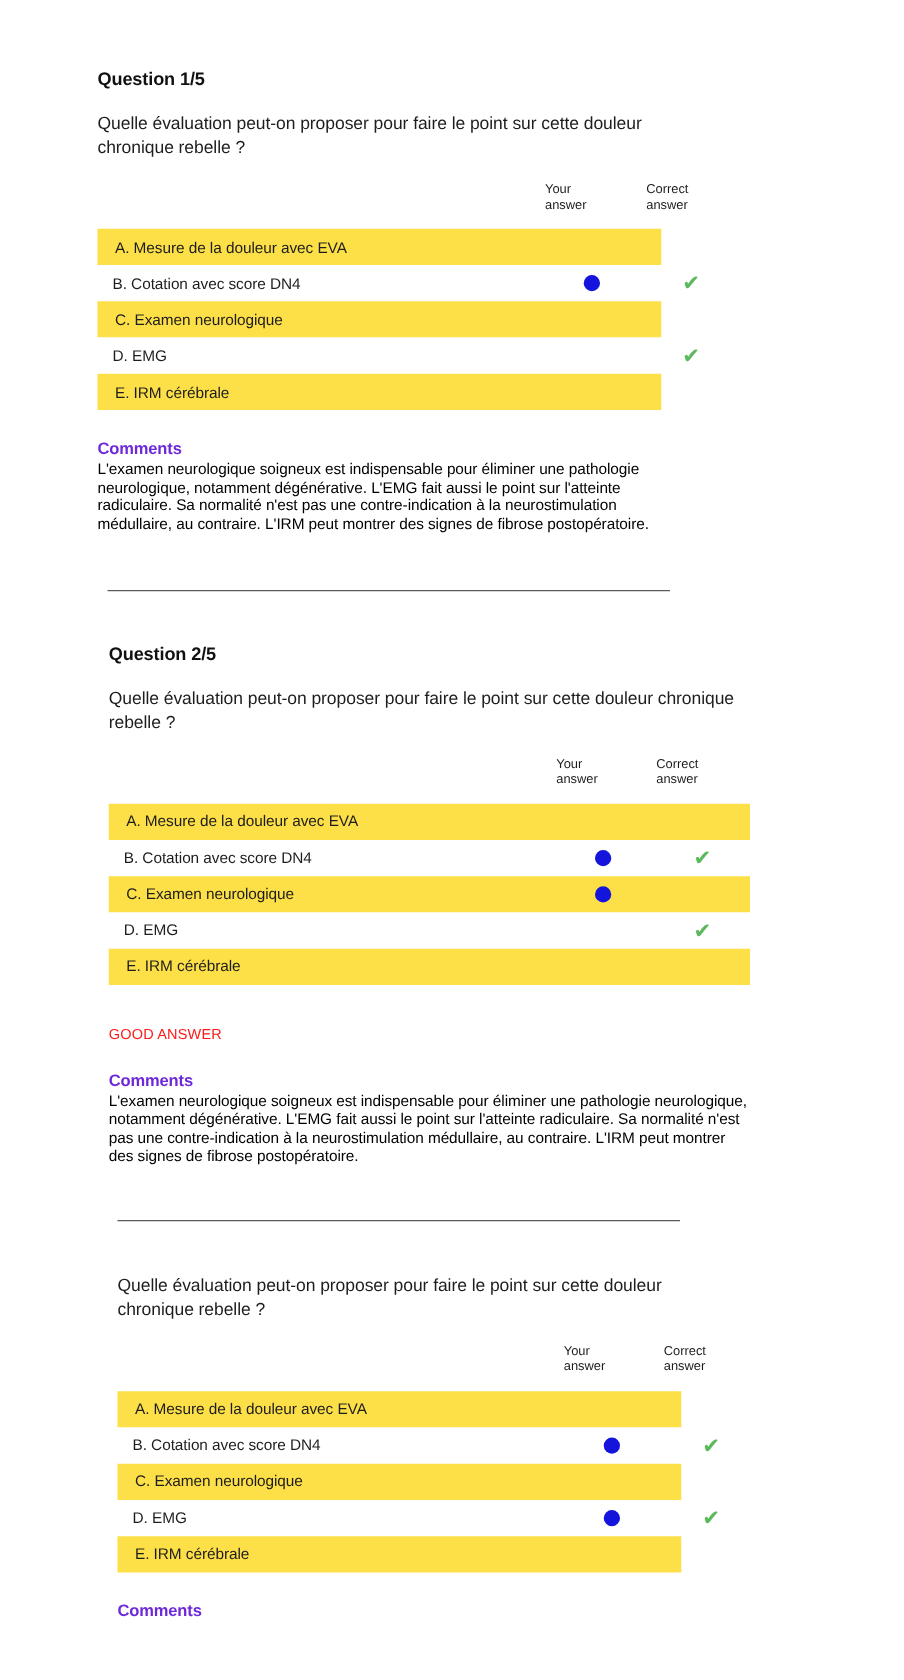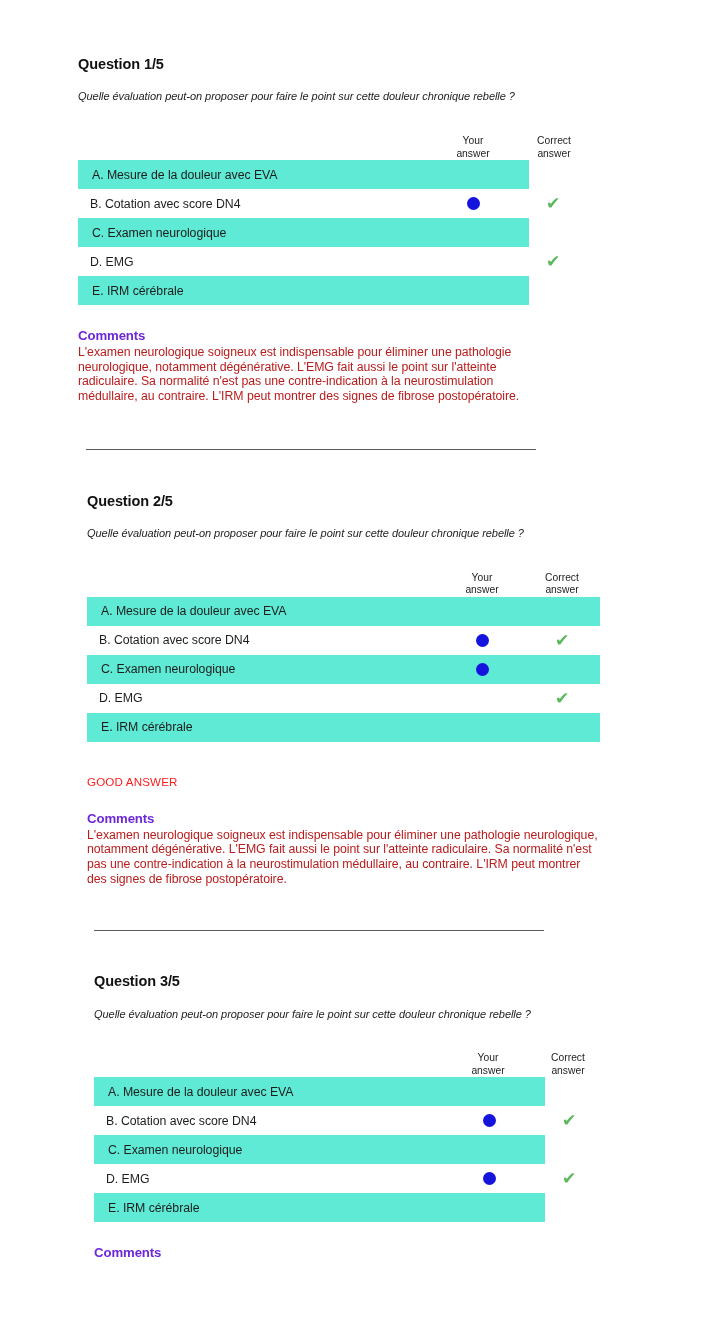--- a/index.html
+++ b/index.html
@@ -32,38 +32,36 @@
 
   .q-title {
     font-size: 14.5px;
     font-weight: bold;
     color: #111111;
     letter-spacing: -0.1px;
     margin: 0 0 16px 0;
     line-height: 1.2;
   }
   .q-text {
-    font-size: 11px;
+    font-size: 14px;
     color: #1d1d1d;
     margin: 0;
     line-height: 1.35;
     letter-spacing: -0.05px;
-    font-style: italic;
   }
 
   .col-headers {
     position: relative;
     height: 34px;
     margin-top: 19px;
   }
   .col-head {
     position: absolute;
-    top: 12px;
+    top: 0;
     width: 74px;
-    text-align: center;
     font-size: 10.3px;
     line-height: 12.4px;
     color: #1d1d1d;
   }
   .qblock.q1 .col-head.your    { left: 358px; }
   .qblock.q1 .col-head.correct { left: 439px; }
   .qblock.q2 .col-head.your    { left: 358px; }
   .qblock.q2 .col-head.correct { left: 438px; }
   .qblock.q3 .col-head.your    { left: 357px; }
   .qblock.q3 .col-head.correct { left: 437px; }
@@ -72,21 +70,21 @@
     position: relative;
     margin-top: 3px;
   }
   .ans-row {
     position: relative;
     height: 29px;
     display: flex;
     align-items: center;
     background: #ffffff;
   }
-  .ans-row.alt { background: #5eead4; }
+  .ans-row.alt { background: #fde047; }
 
   .ans-label {
     font-size: 12.3px;
     color: #1d1d1d;
     padding-left: 12px;
     letter-spacing: -0.05px;
     white-space: nowrap;
   }
   .ans-row.alt .ans-label { padding-left: 14px; }
 
@@ -128,21 +126,21 @@
 
   .comments-title {
     font-size: 13.2px;
     font-weight: bold;
     color: #6d28d9;
     margin-top: 23px;
     letter-spacing: -0.1px;
   }
   .comments-body {
     font-size: 12.3px;
-    color: #b91c1c;
+    color: #000000;
     line-height: 14.6px;
     margin-top: 2px;
     letter-spacing: -0.05px;
   }
 
   .divider-wrap { position: relative; height: 1px; }
   .divider {
     border: 0;
     border-top: 1px solid #5b5b5b;
     margin: 0;
@@ -272,21 +270,20 @@
     <div class="comments-title">Comments</div>
     <div class="comments-body">L'examen neurologique soigneux est indispensable pour éliminer une pathologie neurologique, notamment dégénérative. L'EMG fait aussi le point sur l'atteinte radiculaire. Sa normalité n'est pas une contre-indication à la neurostimulation médullaire, au contraire. L'IRM peut montrer des signes de fibrose postopératoire.</div>
   </section>
 
   <div class="divider-wrap">
     <hr class="divider sep2">
   </div>
   <div class="spacer-q3"></div>
 
   <section class="qblock q3">
-    <h2 class="q-title">Question 3/5</h2>
     <p class="q-text">Quelle évaluation peut-on proposer pour faire le point sur cette douleur chronique rebelle ?</p>
 
     <div class="col-headers">
       <div class="col-head your">
         <div>Your</div>
         <div>answer</div>
       </div>
       <div class="col-head correct">
         <div>Correct</div>
         <div>answer</div>

